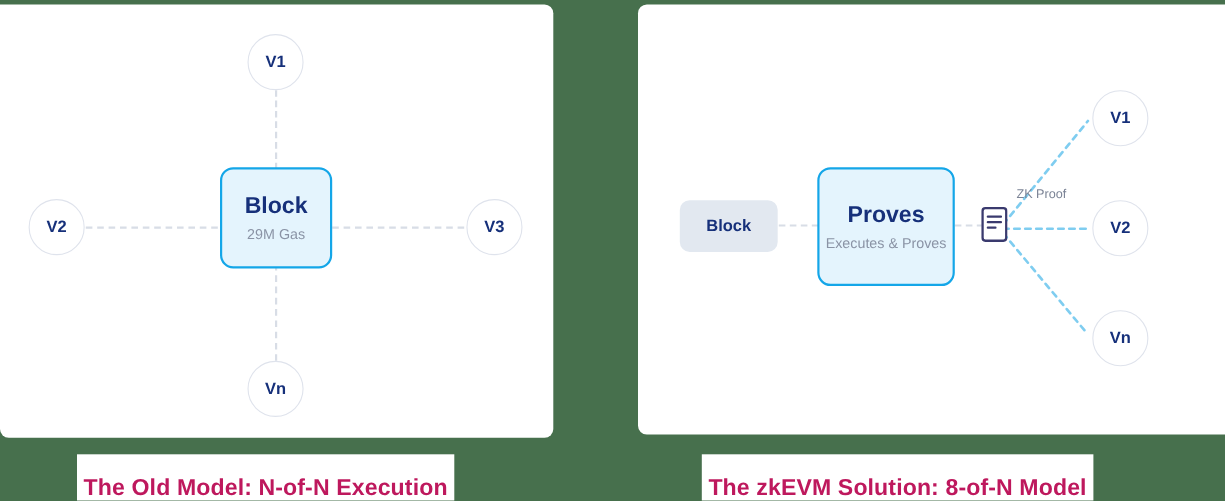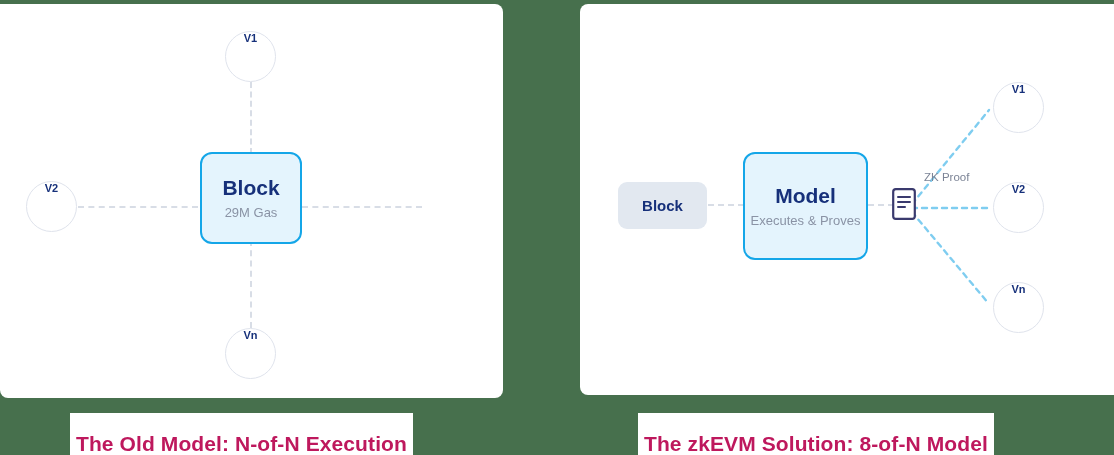--- a/index.html
+++ b/index.html
@@ -48,25 +48,25 @@
   #caption-right { left: 638px; top: 413px; }
 
   
   .circle-node {
     position: absolute;
     border-radius: 50%;
     background: #ffffff;
     border: 1.6px solid #dfe3ec;
     box-sizing: border-box;
     display: flex;
-    align-items: flex-start;
+    align-items: center;
     justify-content: center;
     color: #16307a;
     font-weight: bold;
-    font-size: 11px;
+    font-size: 15px;
   }
 
   .block-hero {
     position: absolute;
     box-sizing: border-box;
     background: #e4f4fd;
     border: 2.4px solid #14a6e8;
     border-radius: 12px;
     display: flex;
     flex-direction: column;
@@ -165,37 +165,40 @@
       <span class="title">Block</span>
       <span class="sub">29M Gas</span>
     </div>
 
     <div class="circle-node" style="left:225px; top:27px; width:51px; height:51px;">
       <span>V1</span>
     </div>
     <div class="circle-node" style="left:26px; top:177px; width:51px; height:51px;">
       <span>V2</span>
     </div>
+    <div class="circle-node" style="left:424px; top:177px; width:51px; height:51px;">
+      <span>V3</span>
+    </div>
     <div class="circle-node" style="left:225px; top:324px; width:51px; height:51px;">
       <span>Vn</span>
     </div>
   </div>
 
   <div class="panel" id="panel-right">
 
     <div class="edge-h" style="left:128px; top:200px; width:36px;"></div>
 
     <div class="edge-h" style="left:288px; top:200px; width:26px;"></div>
 
     <div class="block-plain" style="left:38px; top:178px; width:89px; height:47px;">
       <span>Block</span>
     </div>
 
     <div class="block-hero" style="left:163px; top:148px; width:125px; height:108px;">
-      <span class="title">Model</span>
+      <span class="title">Proves</span>
       <span class="sub">Executes &amp; Proves</span>
     </div>
 
     <div class="circle-node" style="left:413px; top:78px; width:51px; height:51px;">
       <span>V1</span>
     </div>
     <div class="circle-node" style="left:413px; top:178px; width:51px; height:51px;">
       <span>V2</span>
     </div>
     <div class="circle-node" style="left:413px; top:278px; width:51px; height:51px;">

